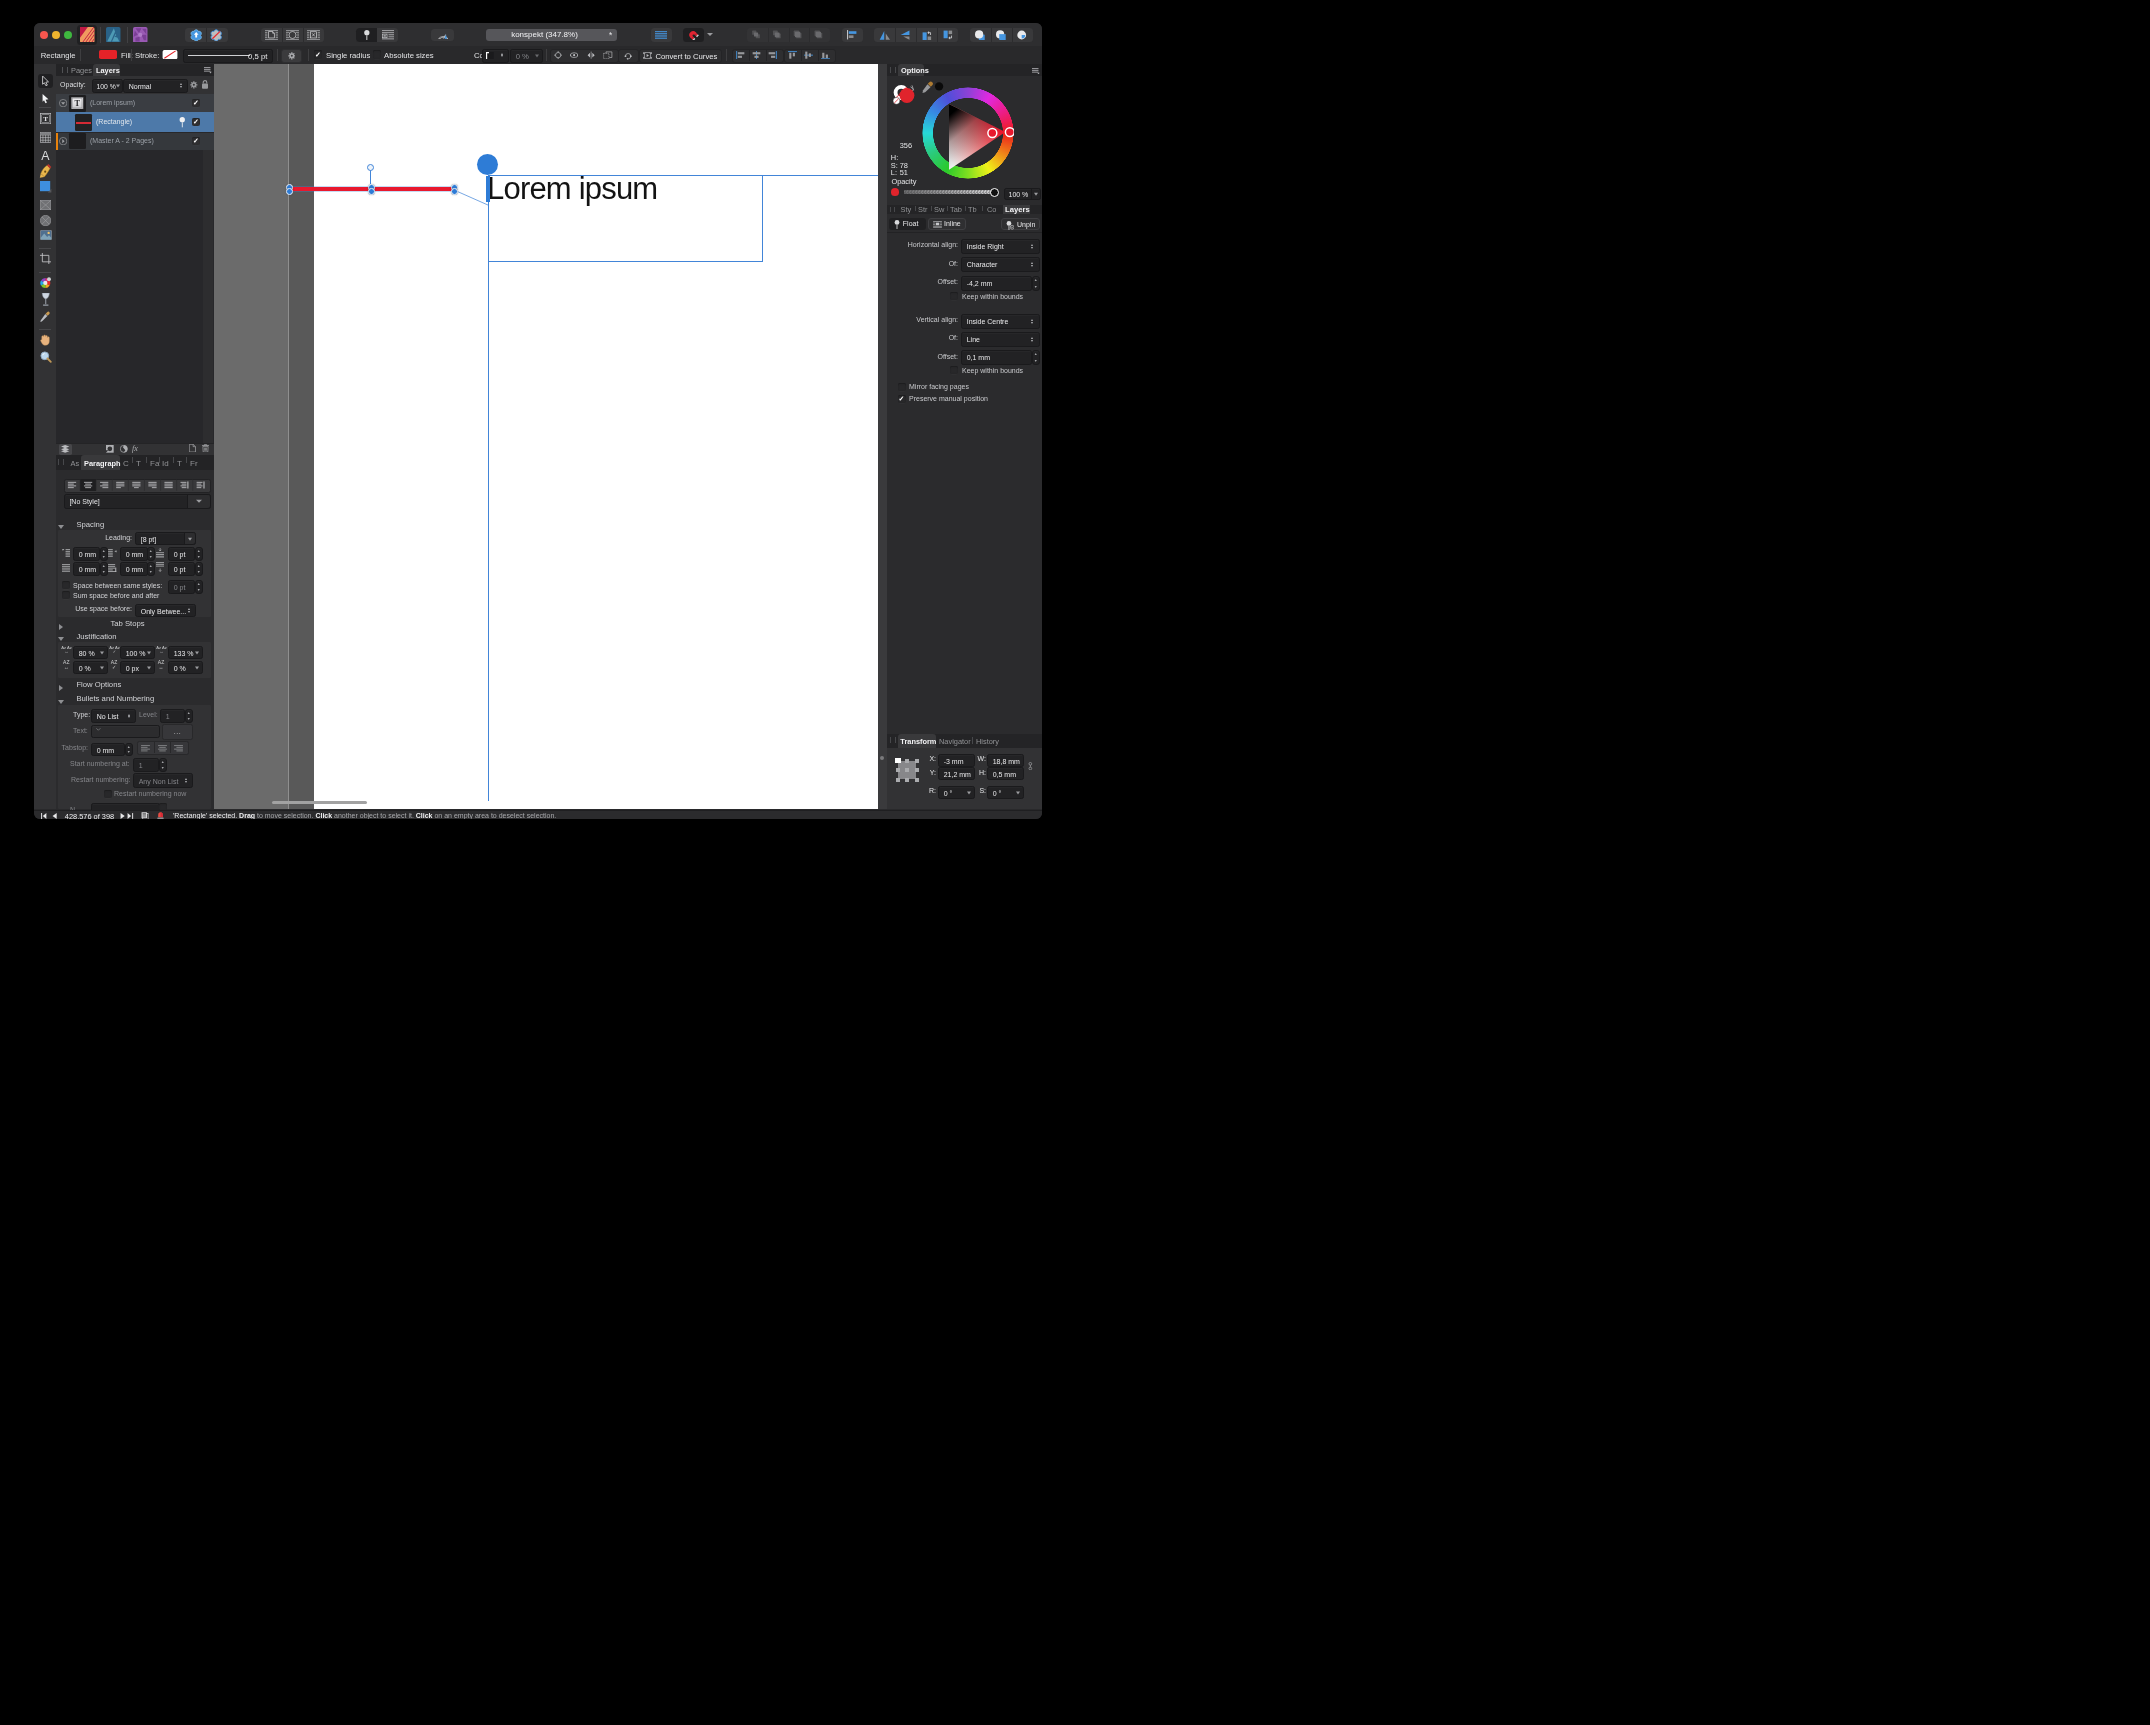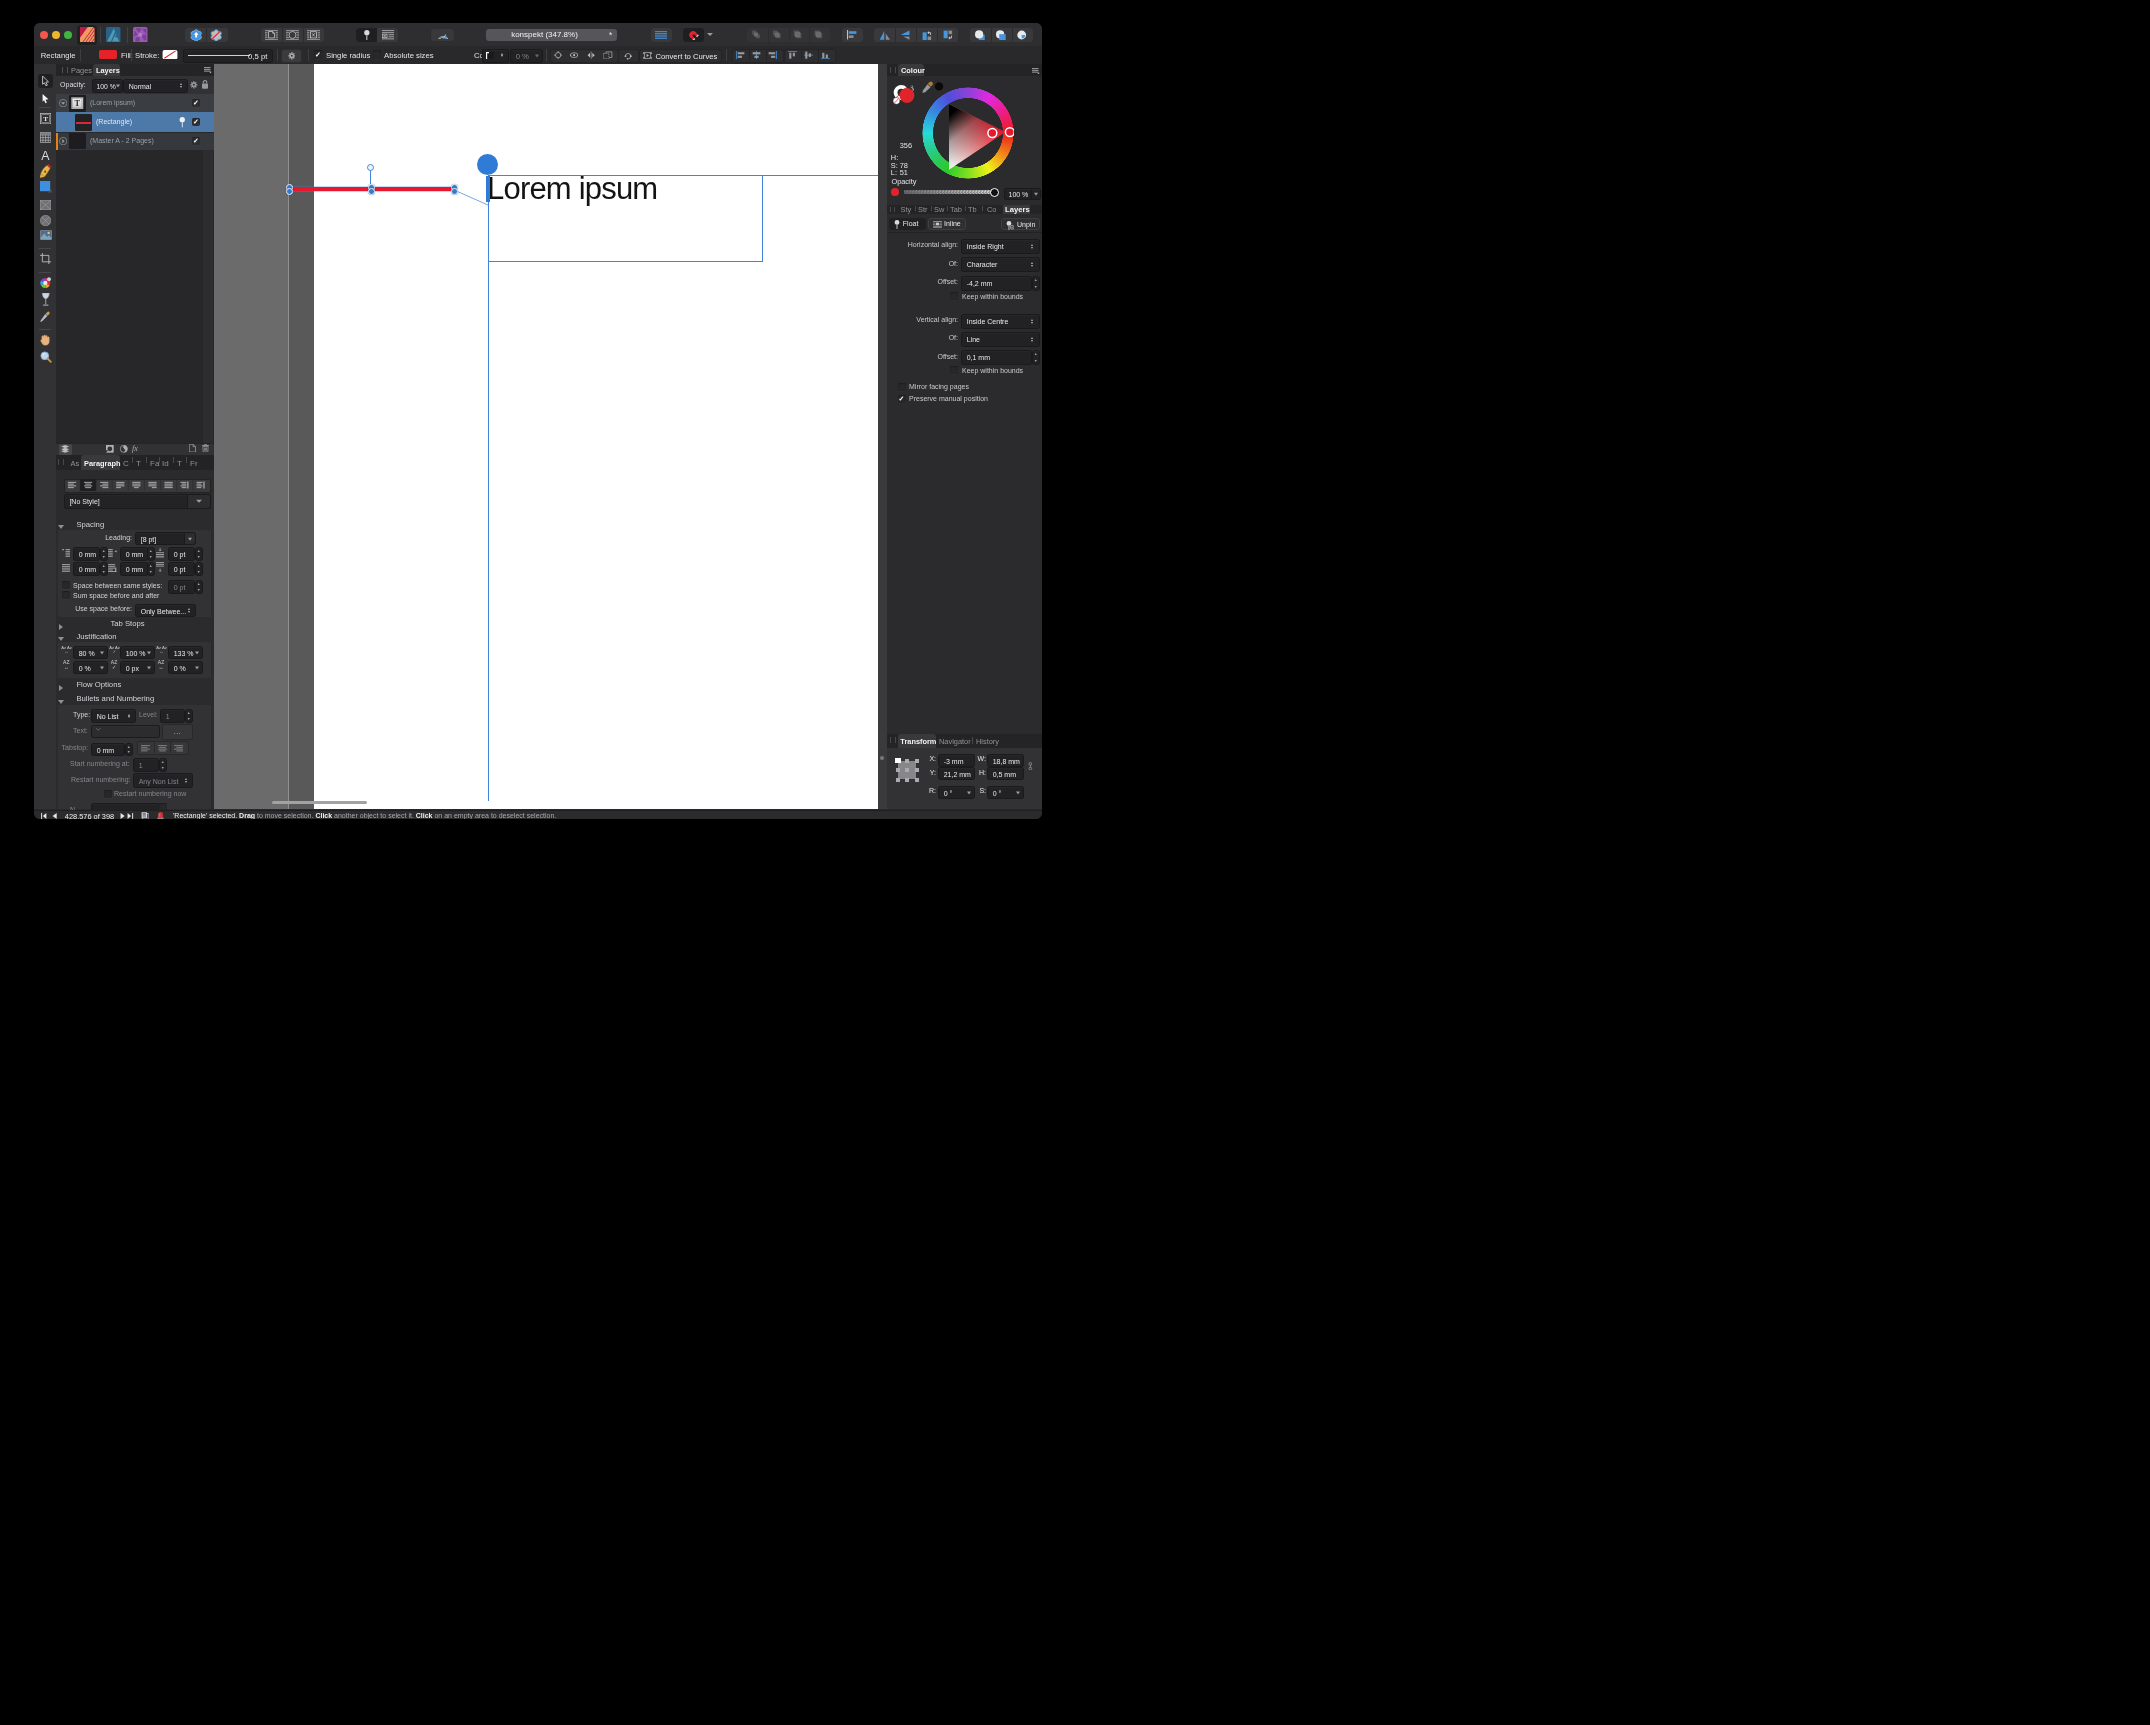--- a/index.html
+++ b/index.html
@@ -933,21 +933,21 @@
 
   <div id="strip" class="abs" style="left:844px;top:41px;width:9.2px;height:745px;background:#3a3a3c;">
     <div class="abs" style="left:2.4px;top:692px;width:4.1px;height:4.1px;border-radius:50%;background:#7a7a7c;"></div>
   </div>
 
   <div id="rpanel" class="abs" style="left:853px;top:41px;width:155px;height:745px;background:#2b2b2d;">
 
     <div class="abs" style="left:0;top:0;width:155px;height:12px;background:#242426;"></div>
     <div class="abs" style="left:3px;top:3px;width:3.5px;height:6px;border-left:0.9px solid #47484b;border-right:0.9px solid #47484b;"></div>
     <div class="abs" style="left:11px;top:0;width:26px;height:12px;background:#39393b;border-radius:3px 3px 0 0;"></div>
-    <div class="lbl" style="left:14px;top:2.1px;color:#f2f2f4;font-size:7.4px;font-weight:bold;">Colour</div>
+    <div class="lbl" style="left:14px;top:2.1px;color:#f2f2f4;font-size:7.4px;font-weight:bold;">Options</div>
     <svg class="abs" style="left:145px;top:3.5px;" width="7.7" height="6.5" viewBox="0 0 13 11">
       <g stroke="#aeafb2" stroke-width="1.5">
             <line x1="0" y1="1" x2="11" y2="1"></line>
             <line x1="0" y1="4" x2="11" y2="4"></line>
             <line x1="0" y1="7" x2="11" y2="7"></line>
           </g>
       <path d="M9 8 l4 0 -2 3 Z" fill="#aeafb2"></path>
     </svg>
 
     <svg class="abs" style="left:4.7px;top:18px;" width="31" height="27" viewBox="0 0 52 45">

